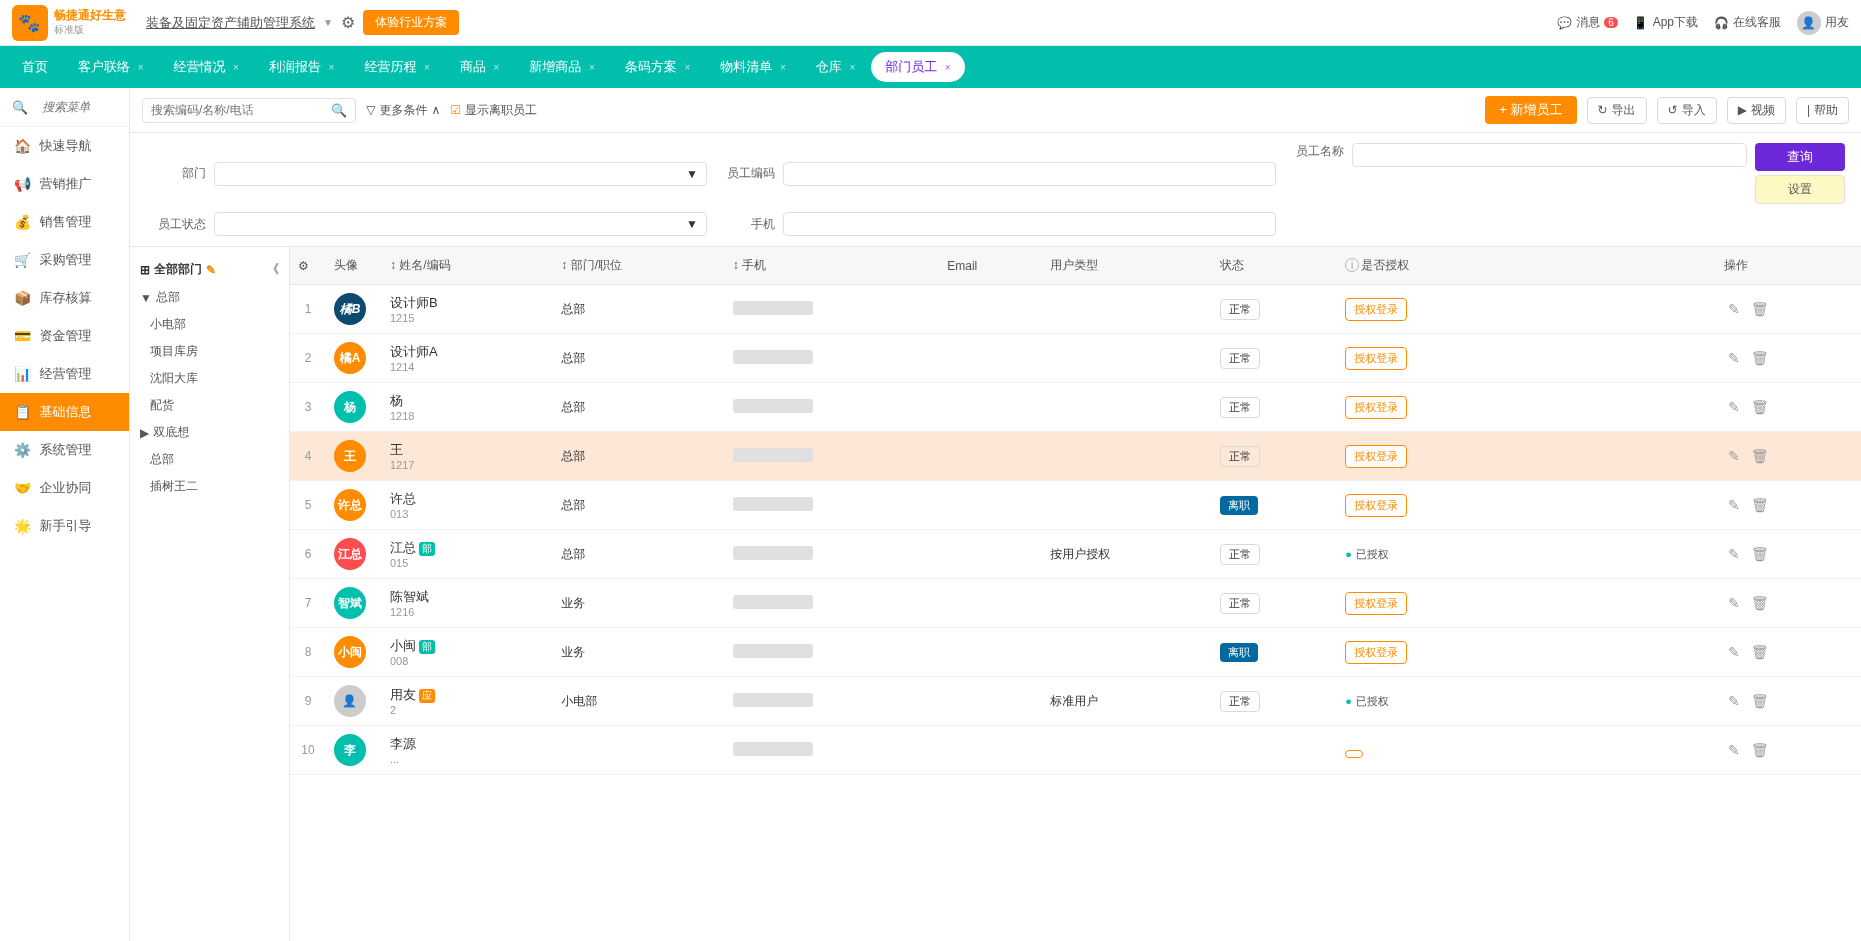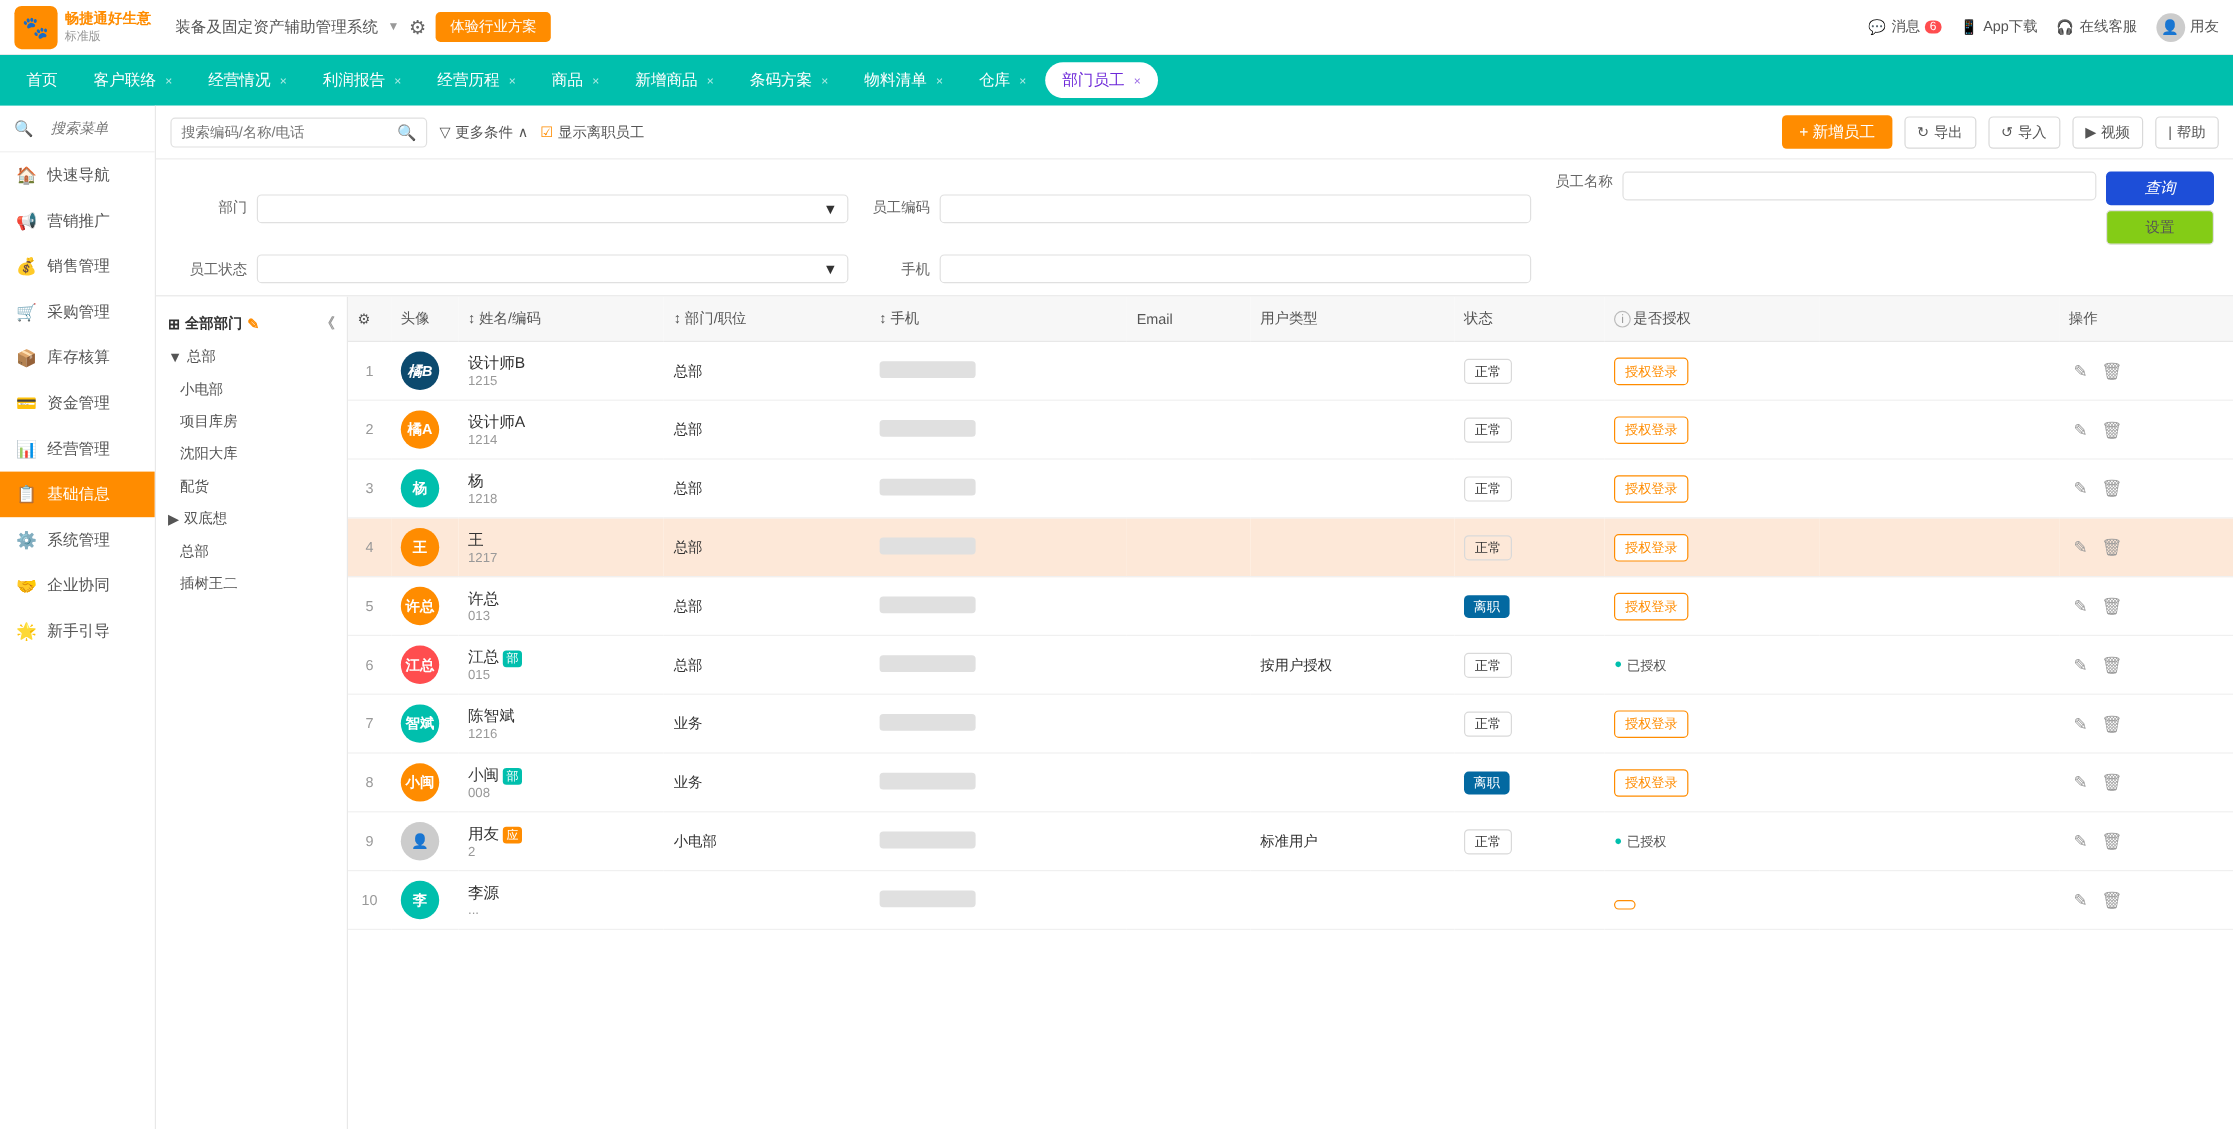--- a/index.html
+++ b/index.html
@@ -5,21 +5,21 @@
     * { box-sizing: border-box; margin: 0; padding: 0; }
     body { font-family: 'Microsoft YaHei', Arial, sans-serif; font-size: 13px; background: #f5f5f5; color: #333; }
 
     
     .top-bar { display: flex; align-items: center; background: #fff; border-bottom: 1px solid #e8e8e8; padding: 0 12px; height: 46px; justify-content: space-between; }
     .top-bar-left { display: flex; align-items: center; gap: 8px; }
     .logo-area { display: flex; align-items: center; gap: 6px; }
     .logo-icon { width: 36px; height: 36px; background: #ff8c00; border-radius: 6px; display: flex; align-items: center; justify-content: center; color: white; font-size: 10px; font-weight: bold; }
     .logo-text { font-size: 12px; color: #ff8c00; font-weight: bold; line-height: 1.2; }
     .logo-sub { font-size: 10px; color: #999; }
-    .system-title { font-size: 13px; color: #555; margin-left: 12px; }
+    .system-title { font-size: 13px; color: #555; margin-left: 12px; text-decoration: underline; }
     .top-bar-right { display: flex; align-items: center; gap: 16px; font-size: 12px; color: #555; }
     .top-icon-btn { display: flex; align-items: center; gap: 4px; cursor: pointer; color: #555; }
     .badge { background: #ff4d4f; color: white; border-radius: 10px; padding: 0 4px; font-size: 10px; }
     .arrow-down { font-size: 10px; color: #999; }
     .trial-btn { background: #ff8c00; color: white; border: none; border-radius: 4px; padding: 4px 12px; cursor: pointer; font-size: 12px; }
     .gear-btn { color: #666; cursor: pointer; font-size: 16px; }
 
     
     .nav-tabs { display: flex; align-items: center; background: #00bfad; height: 42px; padding: 12px 8px; gap: 2px; overflow-x: auto; }
     .nav-tab { padding: 6px 14px; color: #fff; cursor: pointer; border-radius: 4px 4px 0 0; font-size: 13px; white-space: nowrap; }
@@ -60,22 +60,22 @@
     .checkbox-icon { color: #ff8c00; }
     .btn-add { background: #ff8c00; color: white; border: none; border-radius: 4px; padding: 5px 14px; cursor: pointer; font-size: 13px; }
     .btn-outline { border: 1px solid #d9d9d9; background: #fff; color: #555; border-radius: 4px; padding: 4px 10px; cursor: pointer; font-size: 12px; display: flex; align-items: center; gap: 4px; }
 
     
     .filter-form { background: #fff; padding: 10px 16px; border-bottom: 1px solid #e8e8e8; display: grid; grid-template-columns: 1fr 1fr 1fr; gap: 8px; }
     .form-row { display: flex; align-items: center; gap: 8px; }
     .form-label { font-size: 12px; color: #666; white-space: nowrap; min-width: 60px; text-align: right; }
     .form-input { flex: 1; border: 1px solid #e0e0e0; border-radius: 4px; padding: 4px 8px; font-size: 12px; outline: none; }
     .form-select { flex: 1; border: 1px solid #e0e0e0; border-radius: 4px; padding: 4px 8px; font-size: 12px; outline: none; background: #fff; cursor: pointer; display: flex; align-items: center; justify-content: space-between; }
-    .btn-search { background: #1d4ed8; color: white; border: none; border-radius: 4px; padding: 5px 32px; cursor: pointer; font-size: 13px; font-style: italic; }
-    .btn-set { border: 1px solid #e0e0e0; background: #84cc16; color: #555; border-radius: 4px; padding: 5px 12px; cursor: pointer; font-size: 12px; }
+    .btn-search { background: #6d28d9; color: white; border: none; border-radius: 4px; padding: 5px 32px; cursor: pointer; font-size: 13px; }
+    .btn-set { border: 1px solid #e0e0e0; background: #fef9c3; color: #555; border-radius: 4px; padding: 5px 12px; cursor: pointer; font-size: 12px; }
     .form-actions { display: flex; flex-direction: column; gap: 4px; }
 
     
     .table-wrap { flex: 1; overflow: auto; background: #fff; margin: 0; }
     table { width: 100%; border-collapse: collapse; font-size: 12px; }
     thead tr { background: #f7f7f7; }
     thead th { padding: 10px 8px; text-align: left; color: #555; font-weight: 500; border-bottom: 1px solid #e8e8e8; white-space: nowrap; }
     tbody tr { border-bottom: 1px solid #f0f0f0; }
     tbody tr.highlighted { background: #fde8d8; }
     tbody td { padding: 8px 8px; color: #333; vertical-align: middle; }

